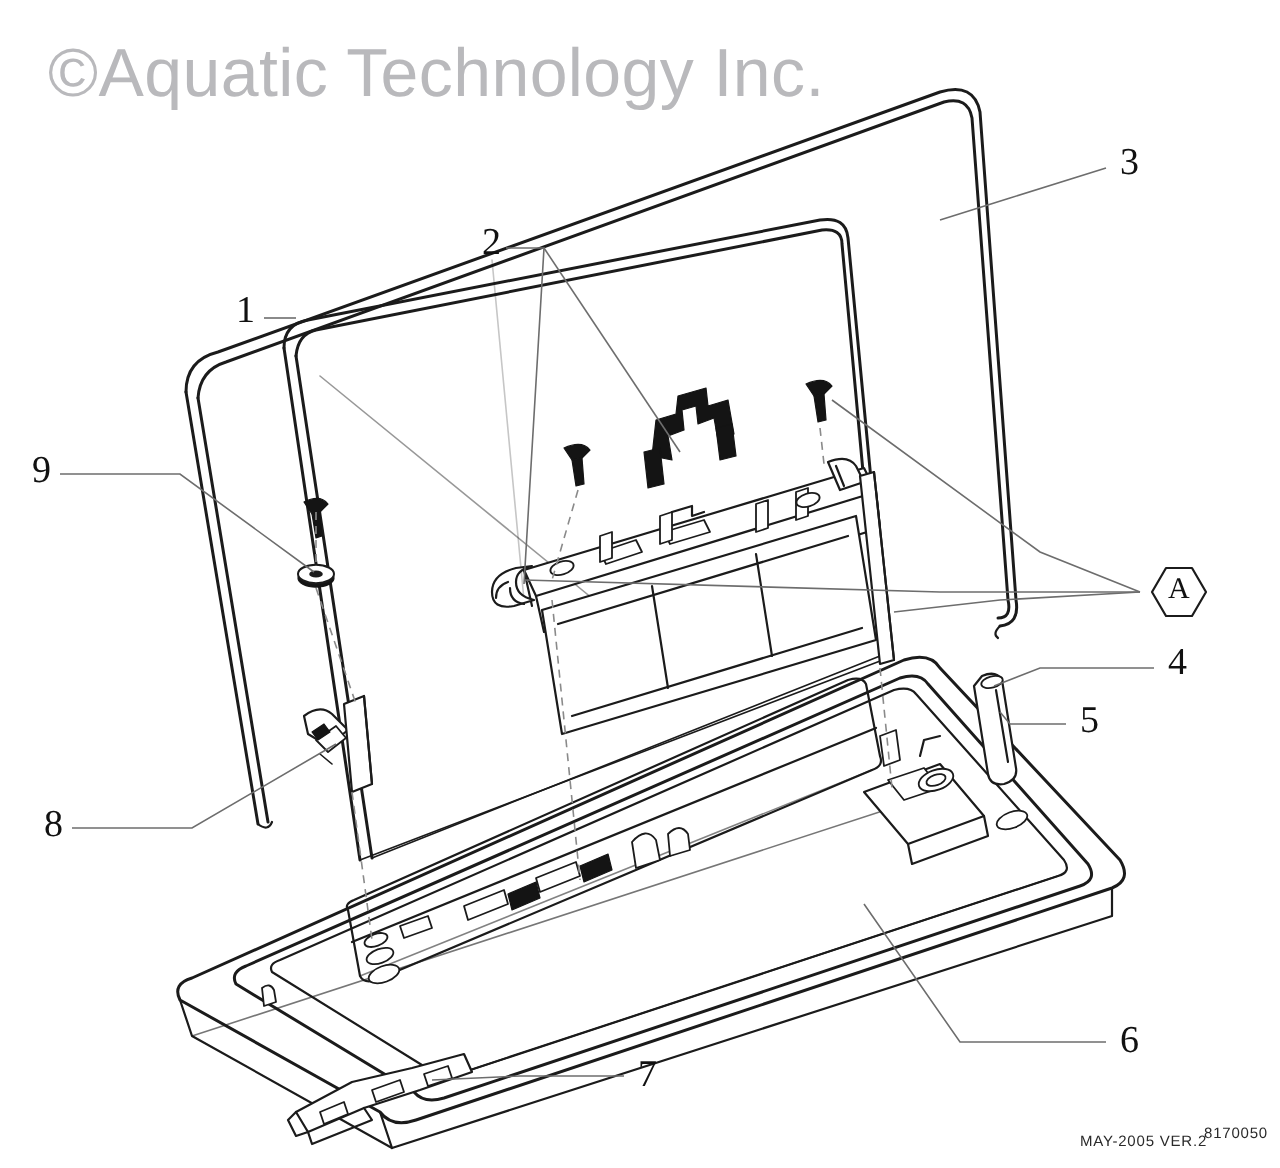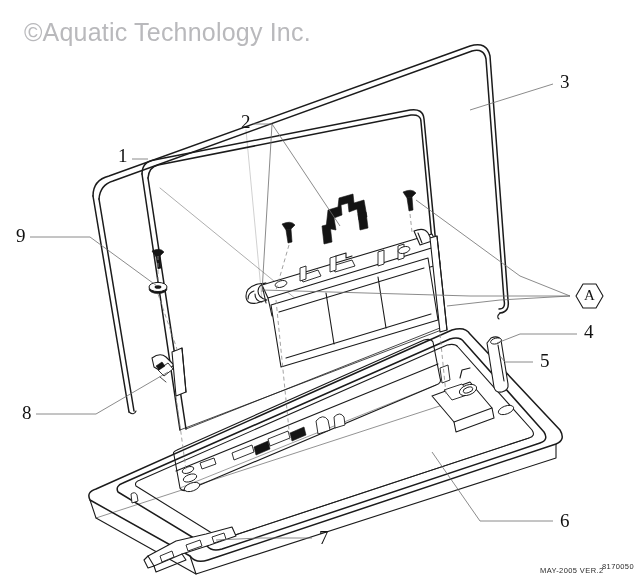--- a/index.html
+++ b/index.html
@@ -1,20 +1,20 @@
 <!DOCTYPE html>
 <html><head>
 <meta charset="utf-8">
 <style>
   html,body{margin:0;padding:0;background:#ffffff;}
   body{width:640px;height:584px;overflow:hidden;
        font-family:"Liberation Sans", sans-serif;color:#111;}
   #stage{position:relative;width:640px;height:584px;background:#fff;}
   #art{position:absolute;left:0;top:0;width:640px;height:584px;}
-  .wm{position:absolute;left:24px;top:18px;font-size:25px;color:#b9b9bc;
+  .wm{position:absolute;left:24px;top:18px;font-size:34px;color:#b9b9bc;
       letter-spacing:.2px;white-space:nowrap;font-family:"Liberation Sans",sans-serif;}
   .foot{position:absolute;font-size:7.5px;color:#2a2a2a;letter-spacing:.4px;
         font-family:"Liberation Sans",sans-serif;white-space:nowrap;}
   .foot.rev{left:540px;top:566px;}
   .foot.pn{left:602px;top:562px;}
   .cal{position:absolute;font-size:19px;color:#111;font-family:"Liberation Serif",serif;
        line-height:1;white-space:nowrap;}
 </style>
 </head>
 <body>

